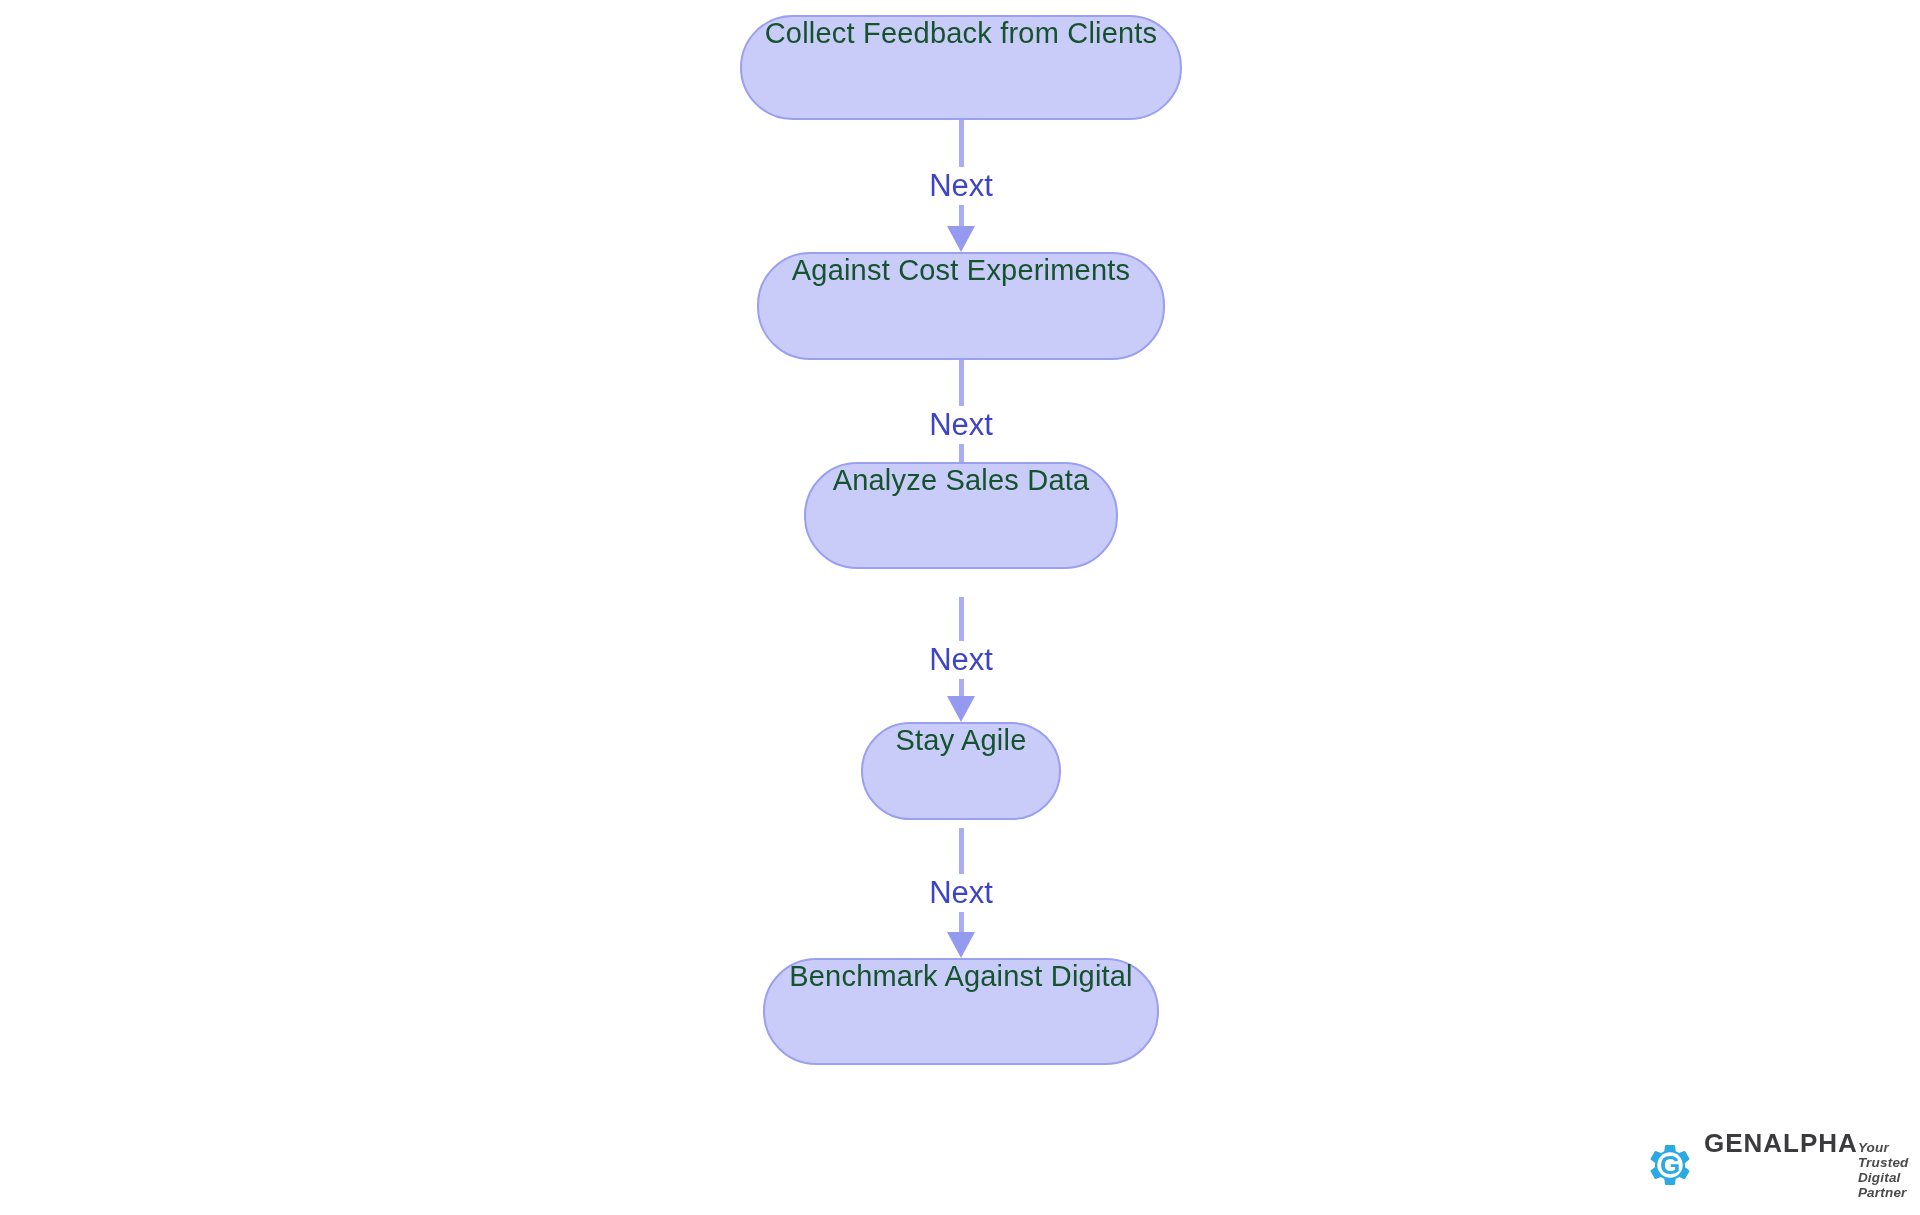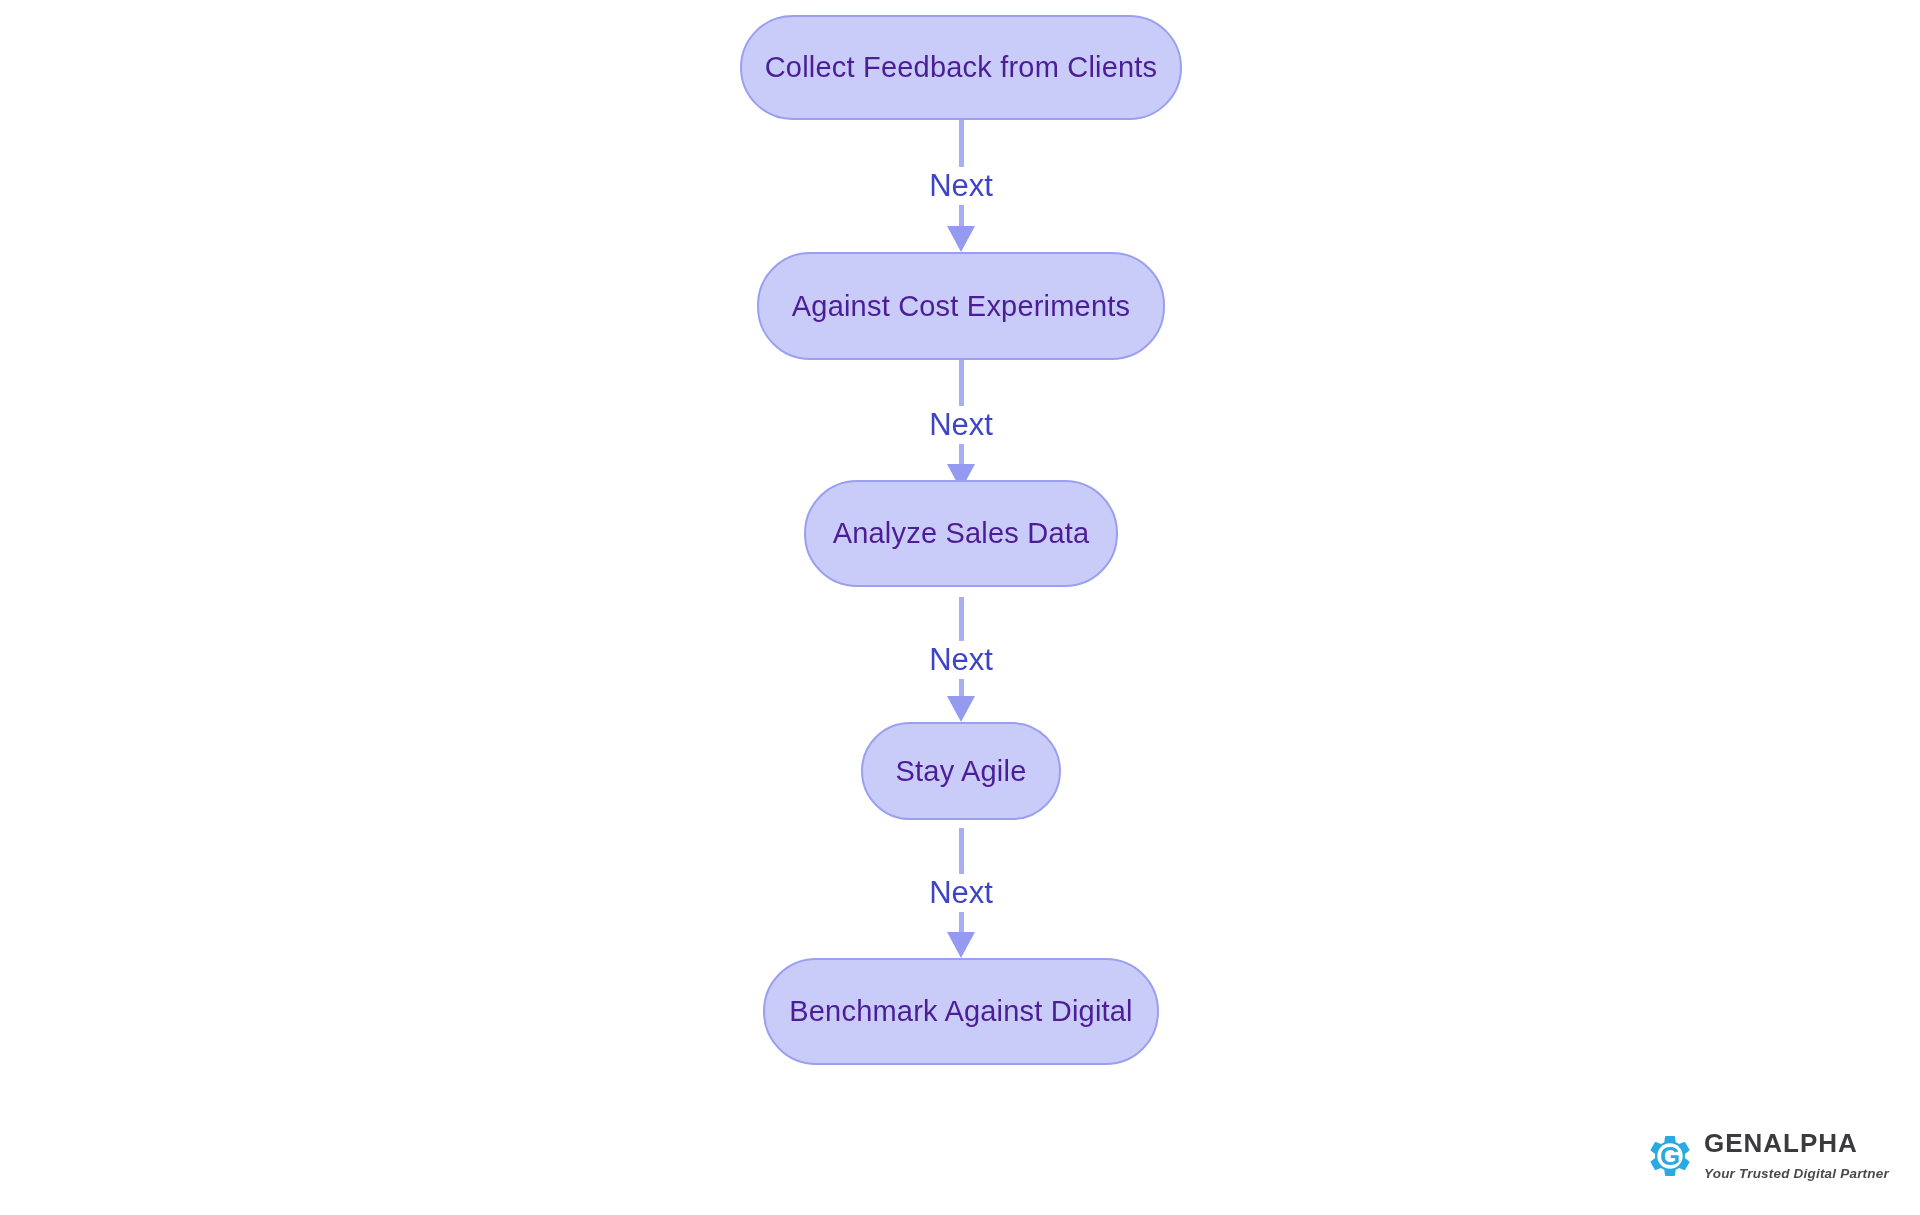--- a/index.html
+++ b/index.html
@@ -15,30 +15,29 @@
     background: #ffffff;
     overflow: hidden;
   }
   .flow-node {
     position: absolute;
     box-sizing: border-box;
     background: #c9cbf8;
     border: 2px solid #9aa0f0;
     border-radius: 53px;
     display: flex;
-    align-items: center;
     justify-content: center;
-    color: #4c1d95;
+    color: #14532d;
     font-size: 29px;
     letter-spacing: 0.2px;
     text-align: center;
   }
   .node-1 { left: 740px; top: 15px;  width: 442px; height: 105px; }
   .node-2 { left: 757px; top: 252px; width: 408px; height: 108px; }
-  .node-3 { left: 804px; top: 480px; width: 314px; height: 107px; }
+  .node-3 { left: 804px; top: 462px; width: 314px; height: 107px; }
   .node-4 { left: 861px; top: 722px; width: 200px; height: 98px; }
   .node-5 { left: 763px; top: 958px; width: 396px; height: 107px; }
 
   .edge {
     position: absolute;
     width: 140px;
     left: 891px; 
   }
   .edge-1 { top: 120px; height: 132px; }
   .edge-2 { top: 360px; height: 130px; }
@@ -83,21 +82,21 @@
     align-items: center;
     gap: 9px;
   }
   .logo-icon {
     width: 50px;
     height: 50px;
     flex: 0 0 auto;
   }
   .logo-text-col {
     display: flex;
-    flex-direction: column;
+    flex-direction: row;
     justify-content: center;
   }
   .logo-name {
     color: #3b3b3d;
     font-size: 26px;
     font-weight: bold;
     letter-spacing: 1px;
     line-height: 1.0;
   }
   .logo-tagline {

